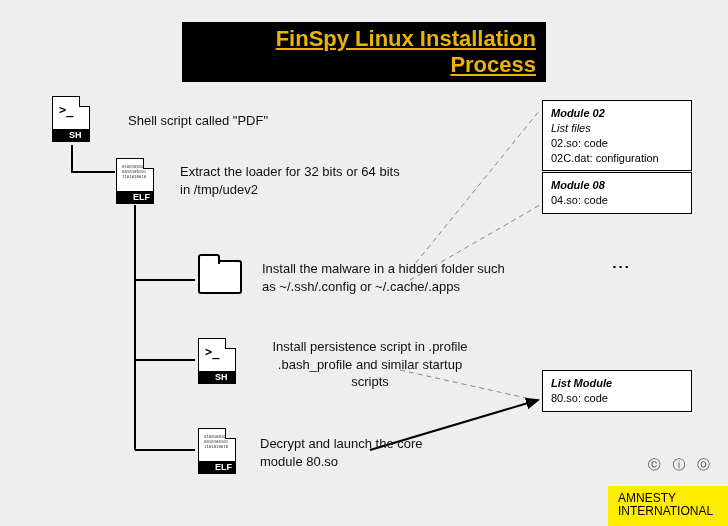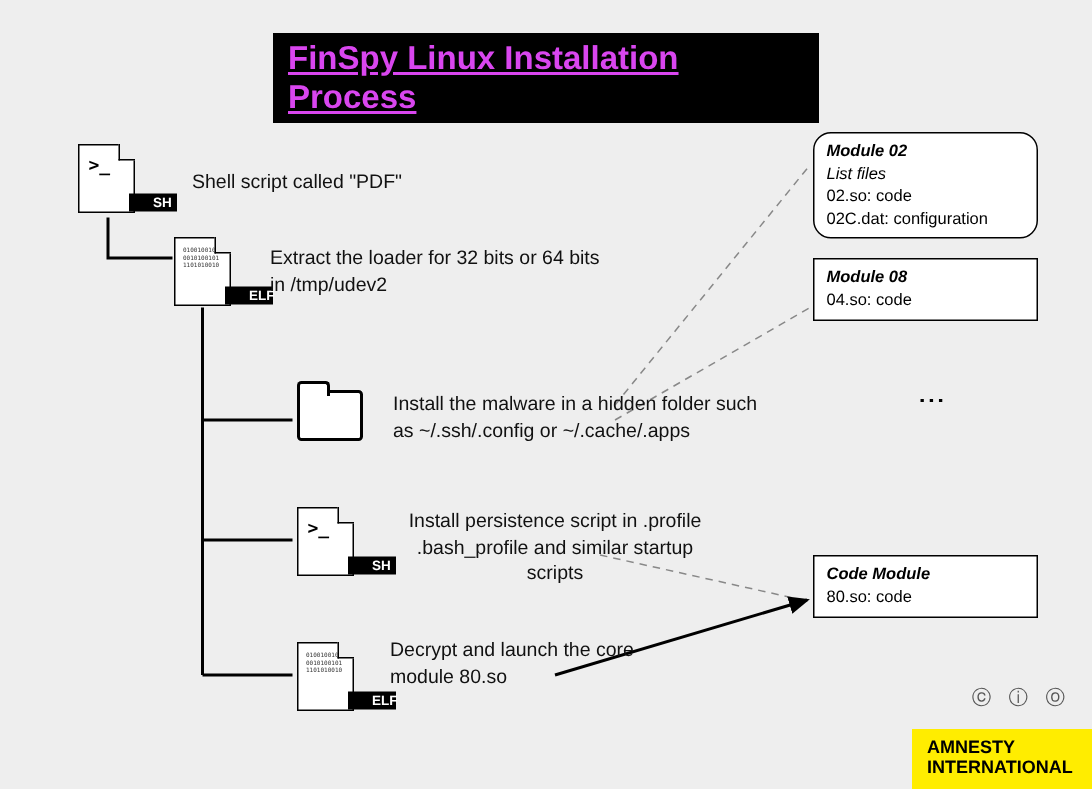--- a/index.html
+++ b/index.html
@@ -10,25 +10,26 @@
     font-family: Arial, sans-serif;
     position: relative;
     overflow: hidden;
   }
   .title {
     position: absolute;
     top: 22px;
     left: 50%;
     transform: translateX(-50%);
     background: #000;
-    color: #d946ef;
+    color: #eab308;
     font-size: 22px;
     font-weight: bold;
     padding: 4px 10px;
     text-decoration: underline;
+    text-align: right;
   }
   .file-icon {
     width: 38px;
     height: 46px;
     background: #fff;
     border: 1px solid #000;
     position: relative;
   }
   .file-icon::after {
     content: '';
@@ -41,21 +42,20 @@
   }
   .file-label {
     position: absolute;
     bottom: 0; left: 0; right: 0;
     background: #000;
     color: #fff;
     font-size: 9px;
     font-weight: bold;
     text-align: center;
     padding: 1px 16px;
-    margin-left: 33px;
   }
   .sh-glyph {
     position: absolute;
     top: 6px; left: 6px;
     font: bold 12px monospace;
     color: #000;
   }
   .elf-glyph {
     position: absolute;
     top: 5px; left: 5px; right: 5px;
@@ -105,21 +105,21 @@
     font-size: 18px;
     letter-spacing: 2px;
     color: #000;
     writing-mode: vertical-rl;
   }
   .amnesty {
     position: absolute;
     bottom: 0; right: 0;
     background: #ffed00;
     color: #000;
-    font-weight: bold;
+    font-weight: normal;
     font-size: 12px;
     line-height: 1.1;
     padding: 6px 10px 8px 10px;
     text-align: left;
     width: 120px;
   }
   .cc-icons {
     position: absolute;
     right: 14px;
     bottom: 52px;
@@ -189,38 +189,38 @@
   </div>
 </div>
 <div class="step-text" style="left:260px; top:338px; width:220px;text-align:center;">Install persistence script in .profile .bash_profile and similar startup scripts</div>
 
 <div class="step" style="left:198px; top:428px;">
   <div class="file-icon">
     <div class="elf-glyph">0100100101<br>0010100101<br>1101010010</div>
     <div class="file-label">ELF</div>
   </div>
 </div>
-<div class="step-text" style="left:260px; top:424px; width:190px;">Decrypt and launch the core module 80.so</div>
-
-<div class="module-box" style="left:542px; top:88px;border-radius:12px;">
+<div class="step-text" style="left:260px; top:435px; width:190px;">Decrypt and launch the core module 80.so</div>
+
+<div class="module-box" style="left:542px; top:100px;">
   <div class="mtitle">Module 02</div>
   <div class="mdesc">List files</div>
   <div>02.so: code</div>
   <div>02C.dat: configuration</div>
 </div>
 
 <div class="module-box" style="left:542px; top:172px;">
   <div class="mtitle">Module 08</div>
   <div>04.so: code</div>
 </div>
 
 <div class="dots" style="left:610px; top:258px;">⋮</div>
 
 <div class="module-box" style="left:542px; top:370px;">
-  <div class="mtitle">Code Module</div>
+  <div class="mtitle">List Module</div>
   <div>80.so: code</div>
 </div>
 
 <div class="cc-icons">ⓒ ⓘ ⓞ</div>
 <div class="amnesty">
   <span>AMNESTY</span><br>
   <span>INTERNATIONAL</span>
 </div>
 
 </body></html>

